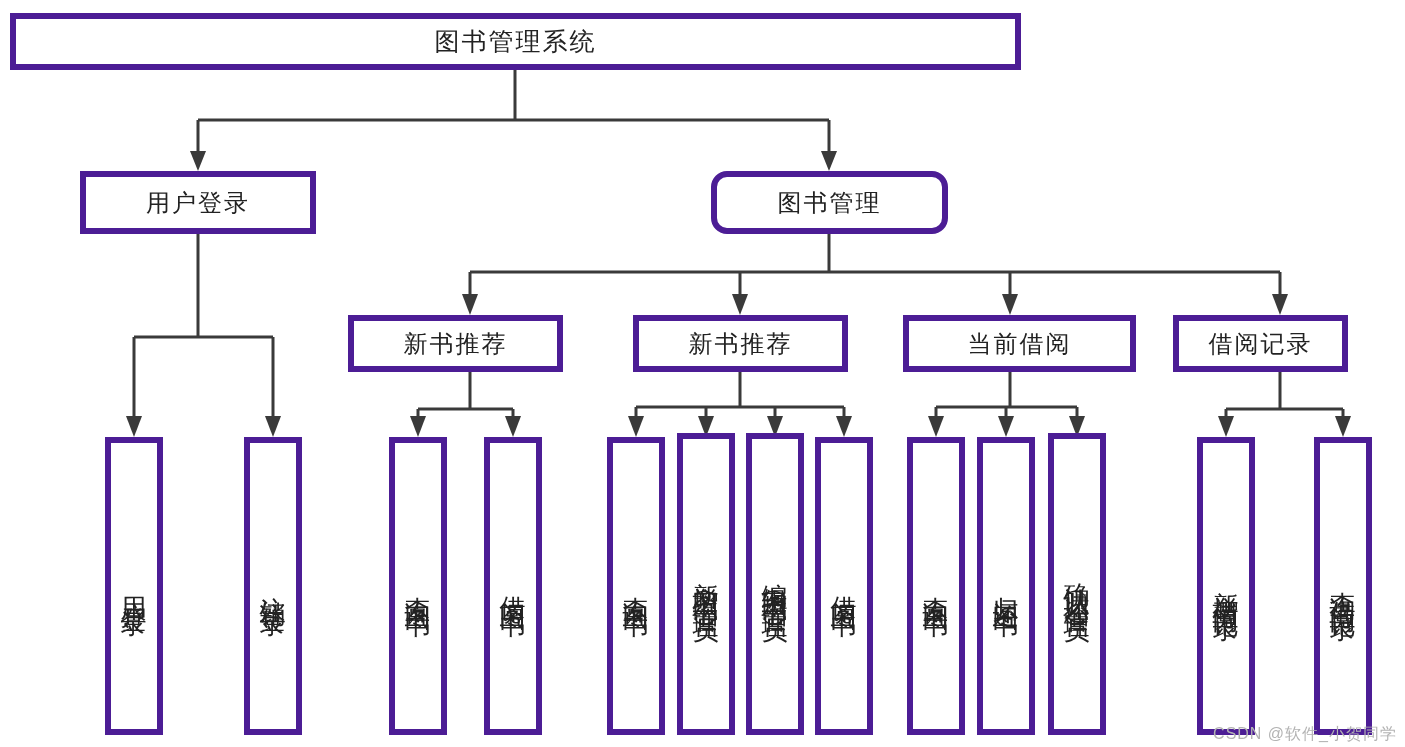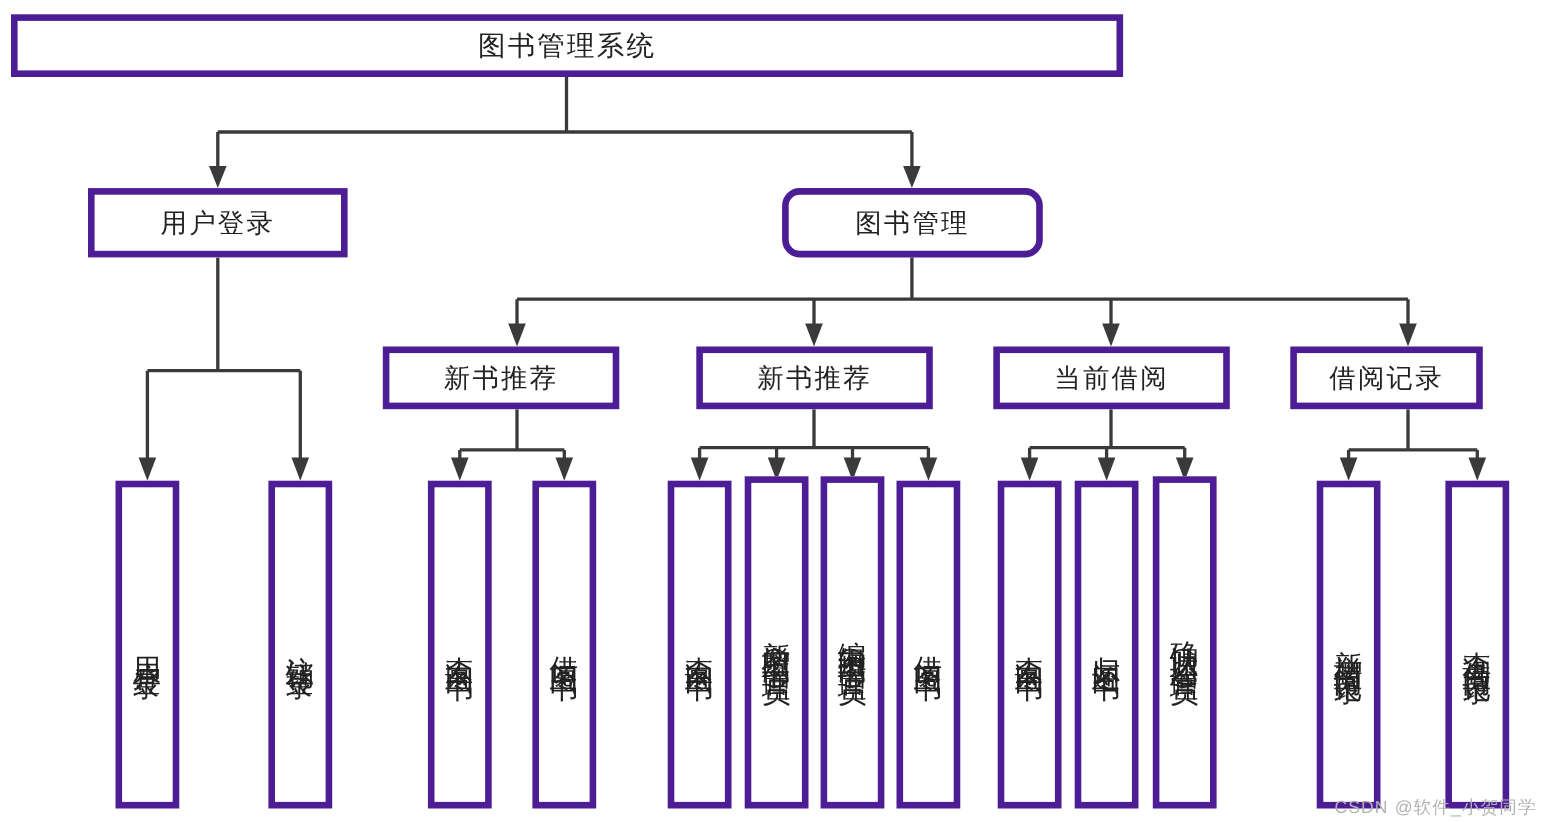--- a/index.html
+++ b/index.html
@@ -96,21 +96,21 @@
     <polygon points="1335,416 1351,416 1343,437"></polygon>
   </svg>
 
   <div class="node root" style="left:10px; top:13px; width:1011px; height:57px;">图书管理系统</div>
 
   <div class="node h" style="left:80px; top:171px; width:236px; height:63px;">用户登录</div>
   <div class="node h" style="left:711px; top:171px; width:237px; height:63px;border-radius:16px;">图书管理</div>
 
   <div class="node h" style="left:348px; top:315px; width:215px; height:57px;">新书推荐</div>
   <div class="node h" style="left:633px; top:315px; width:215px; height:57px;">新书推荐</div>
-  <div class="node h" style="left:903px; top:315px; width:215px; height:57px;">当前借阅</div>
+  <div class="node h" style="left:903px; top:315px; width:233px; height:57px;">当前借阅</div>
   <div class="node h" style="left:1173px; top:315px; width:175px; height:57px;">借阅记录</div>
 
   <div class="node leaf" style="left:105px; top:437px; width:58px; height:298px;">用户登录</div>
   <div class="node leaf" style="left:244px; top:437px; width:58px; height:298px;">注销登录</div>
 
   <div class="node leaf" style="left:389px; top:437px; width:58px; height:298px;">查询图书</div>
   <div class="node leaf" style="left:484px; top:437px; width:58px; height:298px;">借阅图书</div>
 
   <div class="node leaf" style="left:607px; top:437px; width:58px; height:298px;">查询图书</div>
   <div class="node leaf" style="left:677px; top:433px; width:58px; height:302px;">新增图书（管理员）</div>

